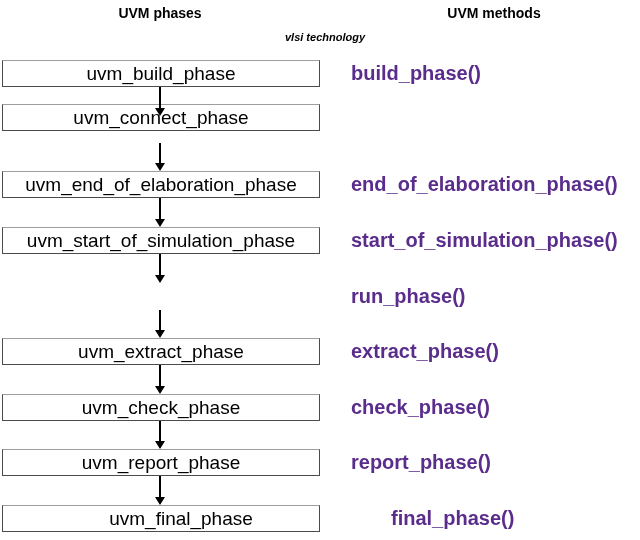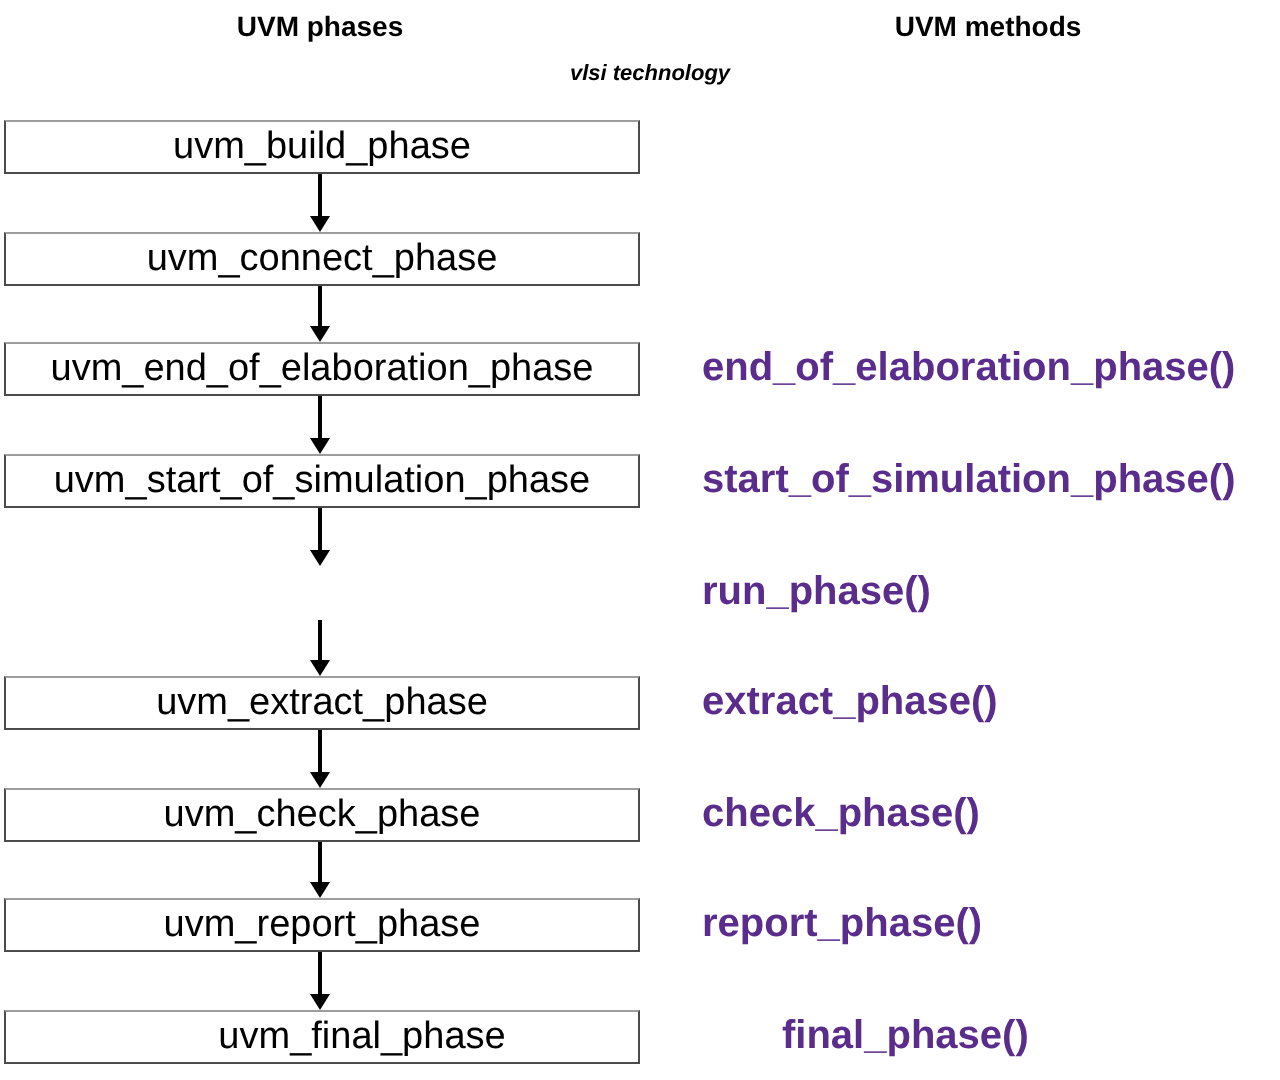--- a/index.html
+++ b/index.html
@@ -81,21 +81,21 @@
     position: absolute;
     bottom: 0;
     left: 1px;
     width: 0;
     height: 0;
     border-left: 5px solid transparent;
     border-right: 5px solid transparent;
     border-top: 8px solid var(--arrow, #000000);
   }
   
-  .r0 { top: 60px; }  .r1 { top: 116px; } .r2 { top: 171px; }
+  .r0 { top: 60px; }  .r1 { top: 104px; } .r2 { top: 171px; }
   .r3 { top: 227px; } .r4 { top: 283px; } .r5 { top: 338px; }
   .r6 { top: 394px; } .r7 { top: 449px; } .r8 { top: 505px; padding-left: 40px; }
   
   .a0 { top: 87px;  height: 29px; } .a1 { top: 143px; height: 28px; }
   .a2 { top: 198px; height: 29px; } .a3 { top: 254px; height: 29px; }
   .a4 { top: 310px; height: 28px; } .a5 { top: 365px; height: 29px; }
   .a6 { top: 421px; height: 28px; } .a7 { top: 476px; height: 29px; }
 </style>
 </head>
 <body>
@@ -117,20 +117,21 @@
 
   <div class="arrow a0"></div>
   <div class="arrow a1"></div>
   <div class="arrow a2"></div>
   <div class="arrow a3"></div>
   <div class="arrow a4"></div>
   <div class="arrow a5"></div>
   <div class="arrow a6"></div>
   <div class="arrow a7"></div>
 
+  <div class="method r0">build_phase()</div>
   <div class="method r2">end_of_elaboration_phase()</div>
   <div class="method r3">start_of_simulation_phase()</div>
   <div class="method r4">run_phase()</div>
   <div class="method r5">extract_phase()</div>
   <div class="method r6">check_phase()</div>
   <div class="method r7">report_phase()</div>
   <div class="method r8">final_phase()</div>
 
 </div>
 

